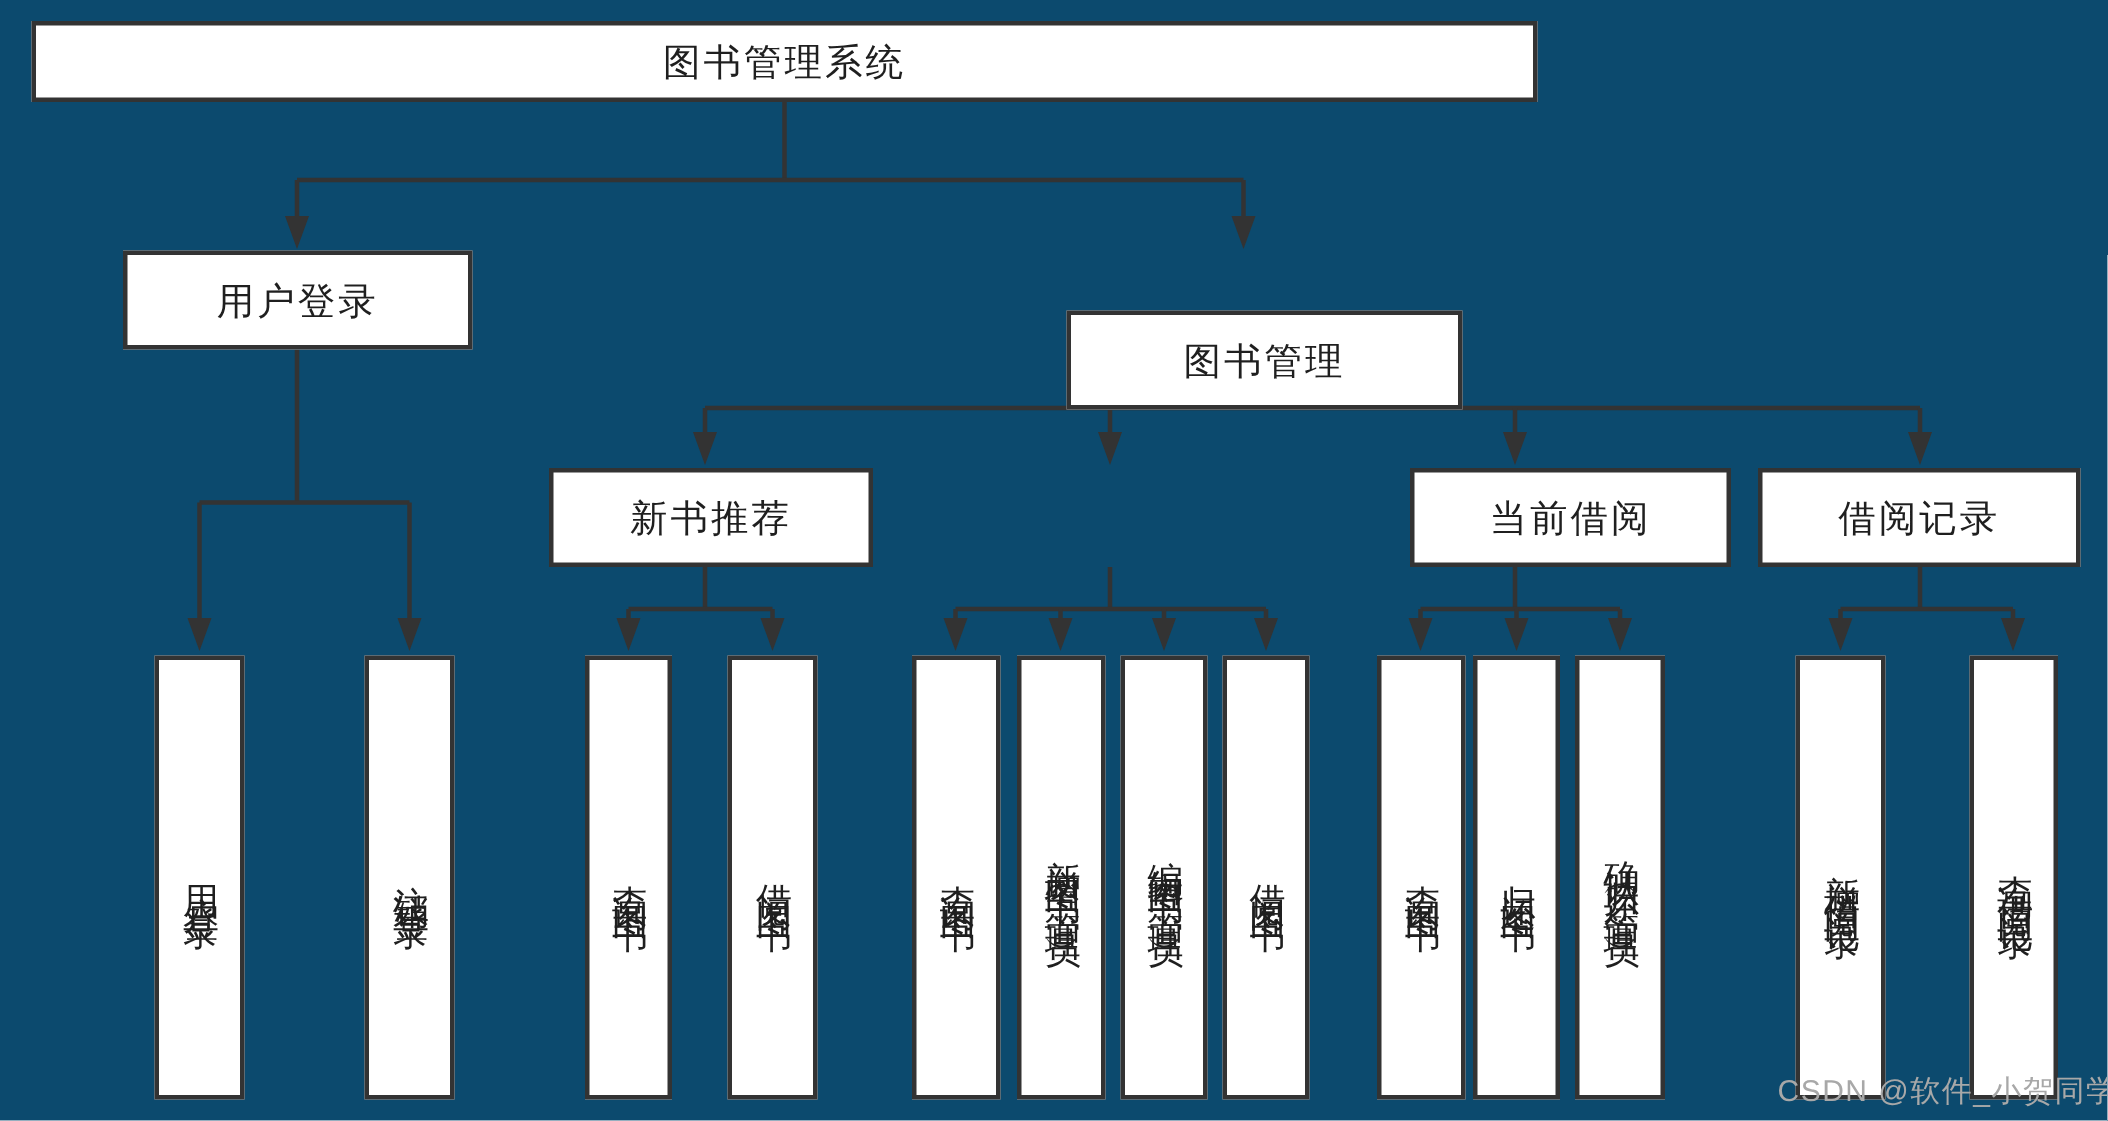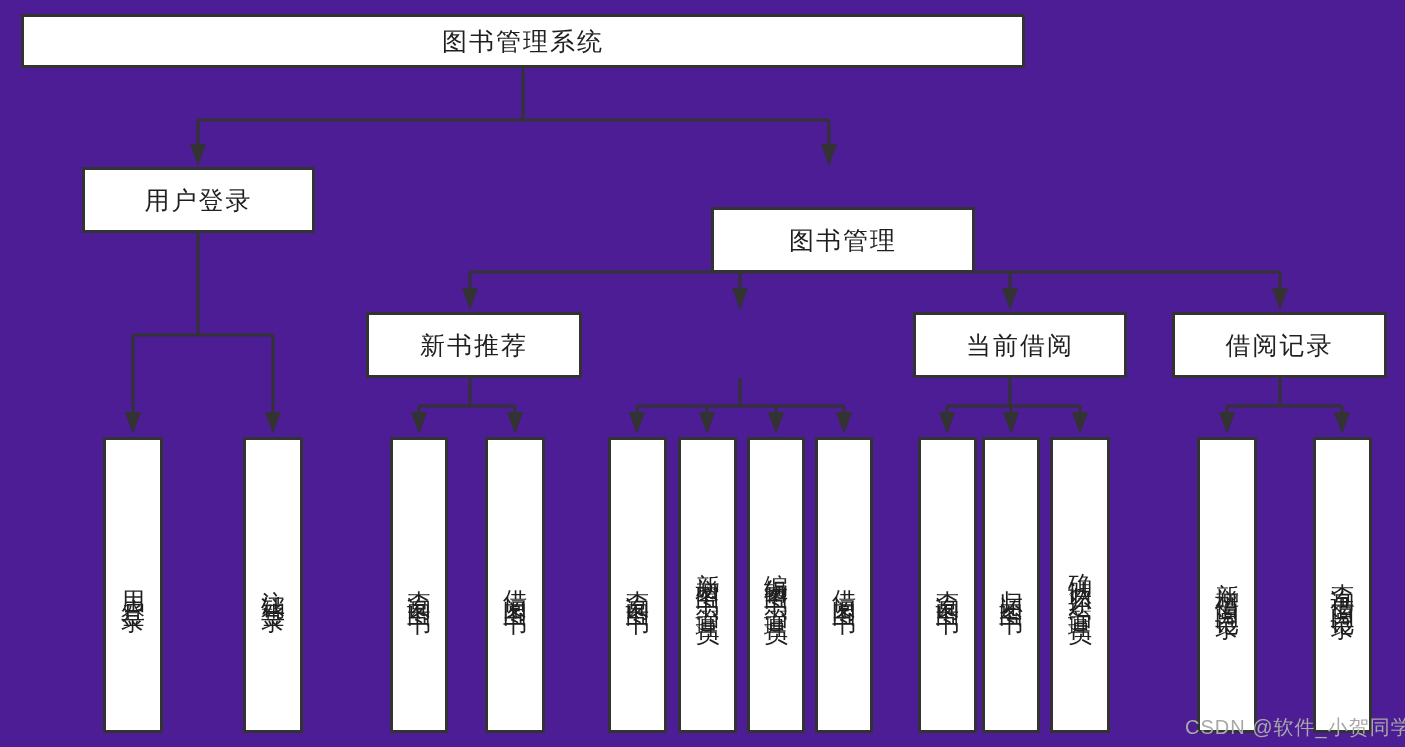--- a/index.html
+++ b/index.html
@@ -3,21 +3,21 @@
 <meta charset="utf-8">
 <style>
   * { margin: 0; padding: 0; box-sizing: border-box; }
   html, body { background: #ffffff; }
   body { font-family: "Liberation Sans", "DejaVu Sans", sans-serif; color: #1f1f1f; }
 
   .canvas {
     position: relative;
     width: 1405px;
     height: 747px;
-    background: #4c1d95;
+    background: #0c4a6e;
     overflow: hidden;
   }
 
   svg.wires {
     position: absolute;
     left: 0; top: 0;
     width: 1405px; height: 747px;
     z-index: 0;
     pointer-events: none;
   }
@@ -34,21 +34,21 @@
     z-index: 1;
     color: #1f1f1f;
   }
 
   .node.root  { left: 21px;   top: 14px;  width: 1004px; height: 54px; }
   .node.lv2a  { left: 82px;   top: 167px; width: 233px;  height: 66px; }
   .node.lv2b  { left: 711px;  top: 167px; width: 264px;  height: 66px; margin-top: 40px; }
   .node.lv3   { top: 312px; height: 66px; }
   .node.lv3a  { left: 366px;  width: 216px; }
   .node.lv3b  { left: 633px;  width: 214px; }
-  .node.lv3c  { left: 913px;  width: 214px; }
+  .node.lv3c  { left: 940px;  width: 214px; }
   .node.lv3d  { left: 1172px; width: 215px; }
 
   .leaf {
     position: absolute;
     top: 437px;
     height: 296px;
     background: #ffffff;
     border: 3px solid #333333;
     display: flex;
     align-items: center;

